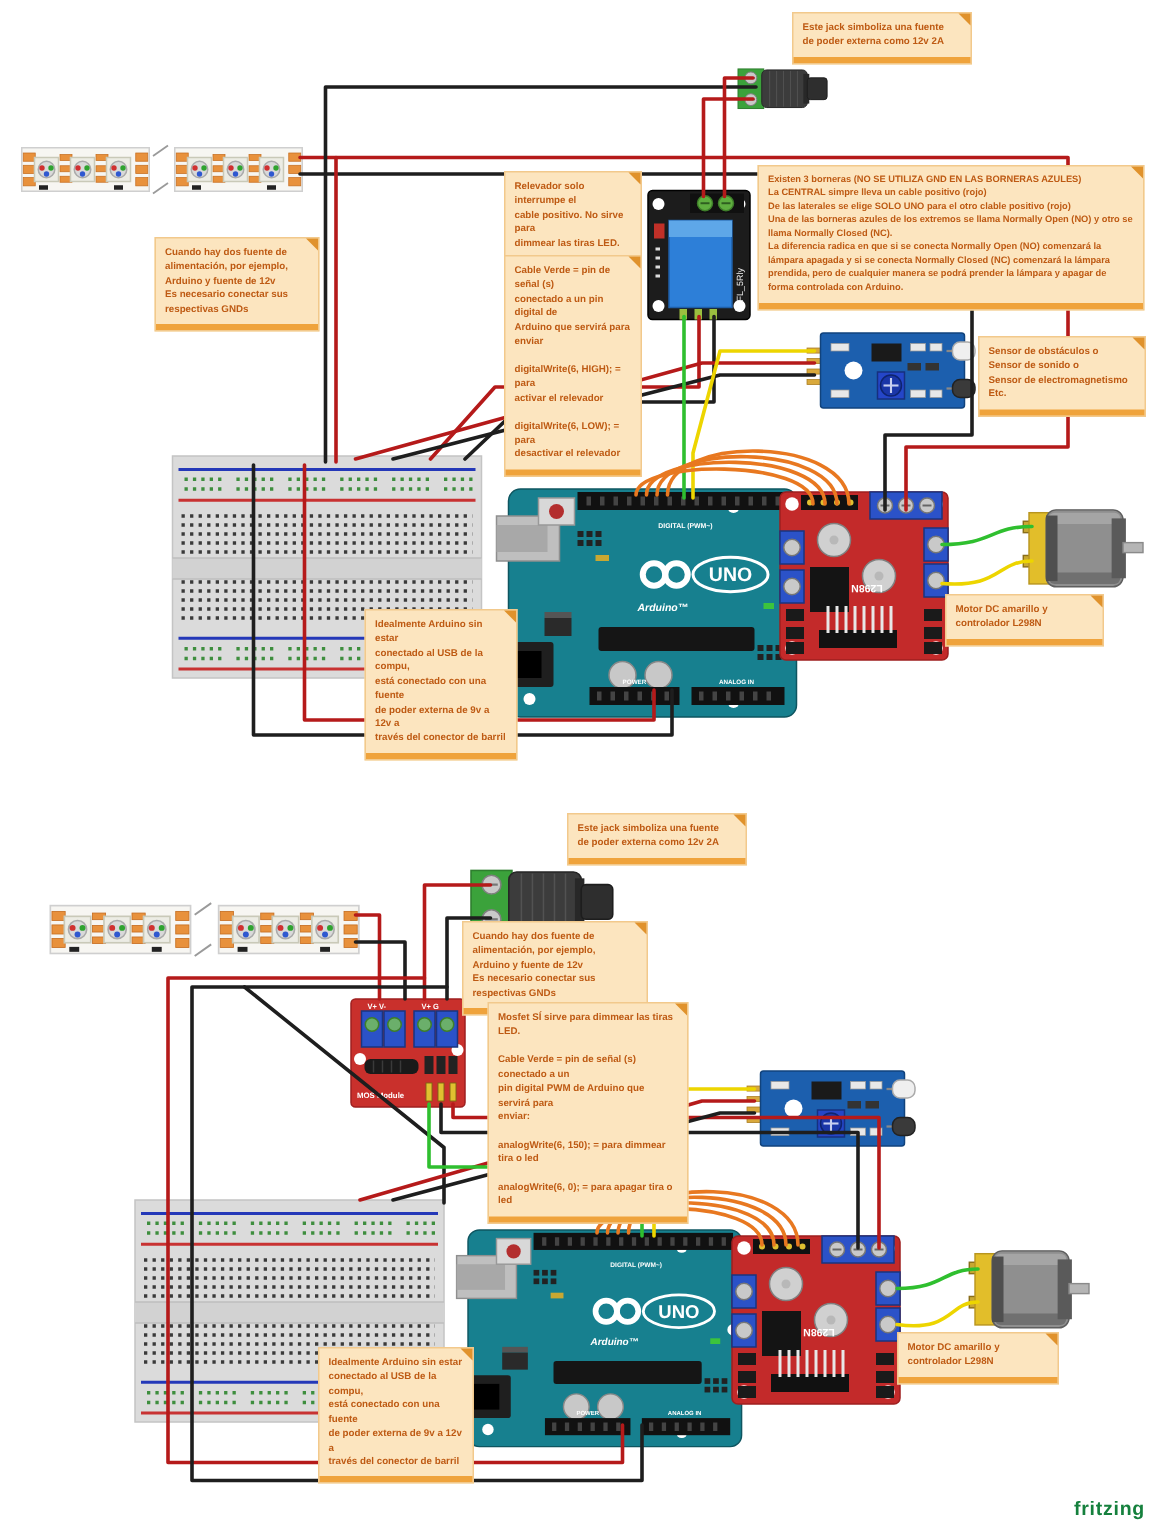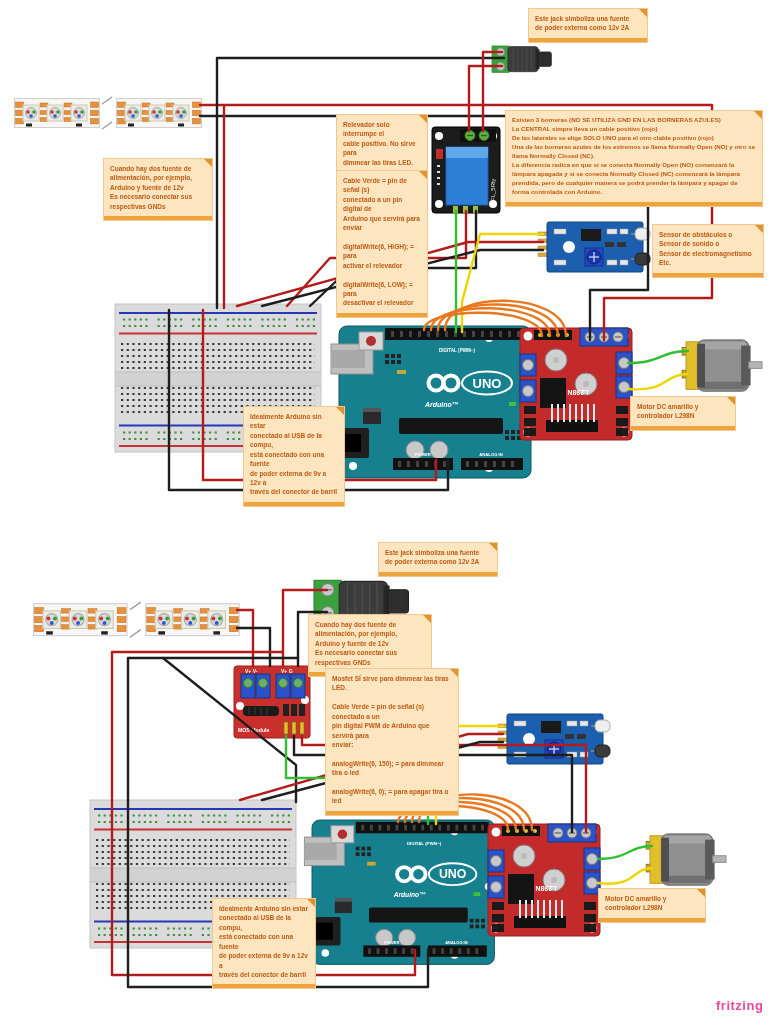--- a/index.html
+++ b/index.html
@@ -6,21 +6,21 @@
   .canvas{position:relative;width:768px;height:1024px;background:#ffffff;overflow:hidden;
           font-family:"Liberation Sans",sans-serif;}
   .layer{position:absolute;left:0;top:0;}
   .note{position:absolute;background:#FCE5BF;border:1px solid #F2C98C;color:#BE5A13;
         font:bold 6.5px/1.45 "Liberation Sans",sans-serif;padding:5px 6px 9px 6px;
         white-space:pre-line;box-sizing:border-box;}
   .note::after{content:"";position:absolute;left:0;right:0;bottom:0;height:4px;background:#EFA33C;}
   .note::before{content:"";position:absolute;top:0;right:0;width:0;height:0;
         border-left:8px solid transparent;border-top:8px solid #E0922C;}
   .note.big{font-size:6.2px;}
-  .watermark{position:absolute;color:#ec4899;font:bold 13px "Liberation Sans",sans-serif;letter-spacing:0.5px;}
+  .watermark{position:absolute;color:#15803d;font:bold 13px "Liberation Sans",sans-serif;letter-spacing:0.5px;}
   svg text{font-family:"Liberation Sans",sans-serif;}
 </style>
 </head>
 <body>
 
 <div class="canvas">
 
 <svg class="layer" width="768" height="1024" viewBox="0 0 768 1024">
   <defs>
 

